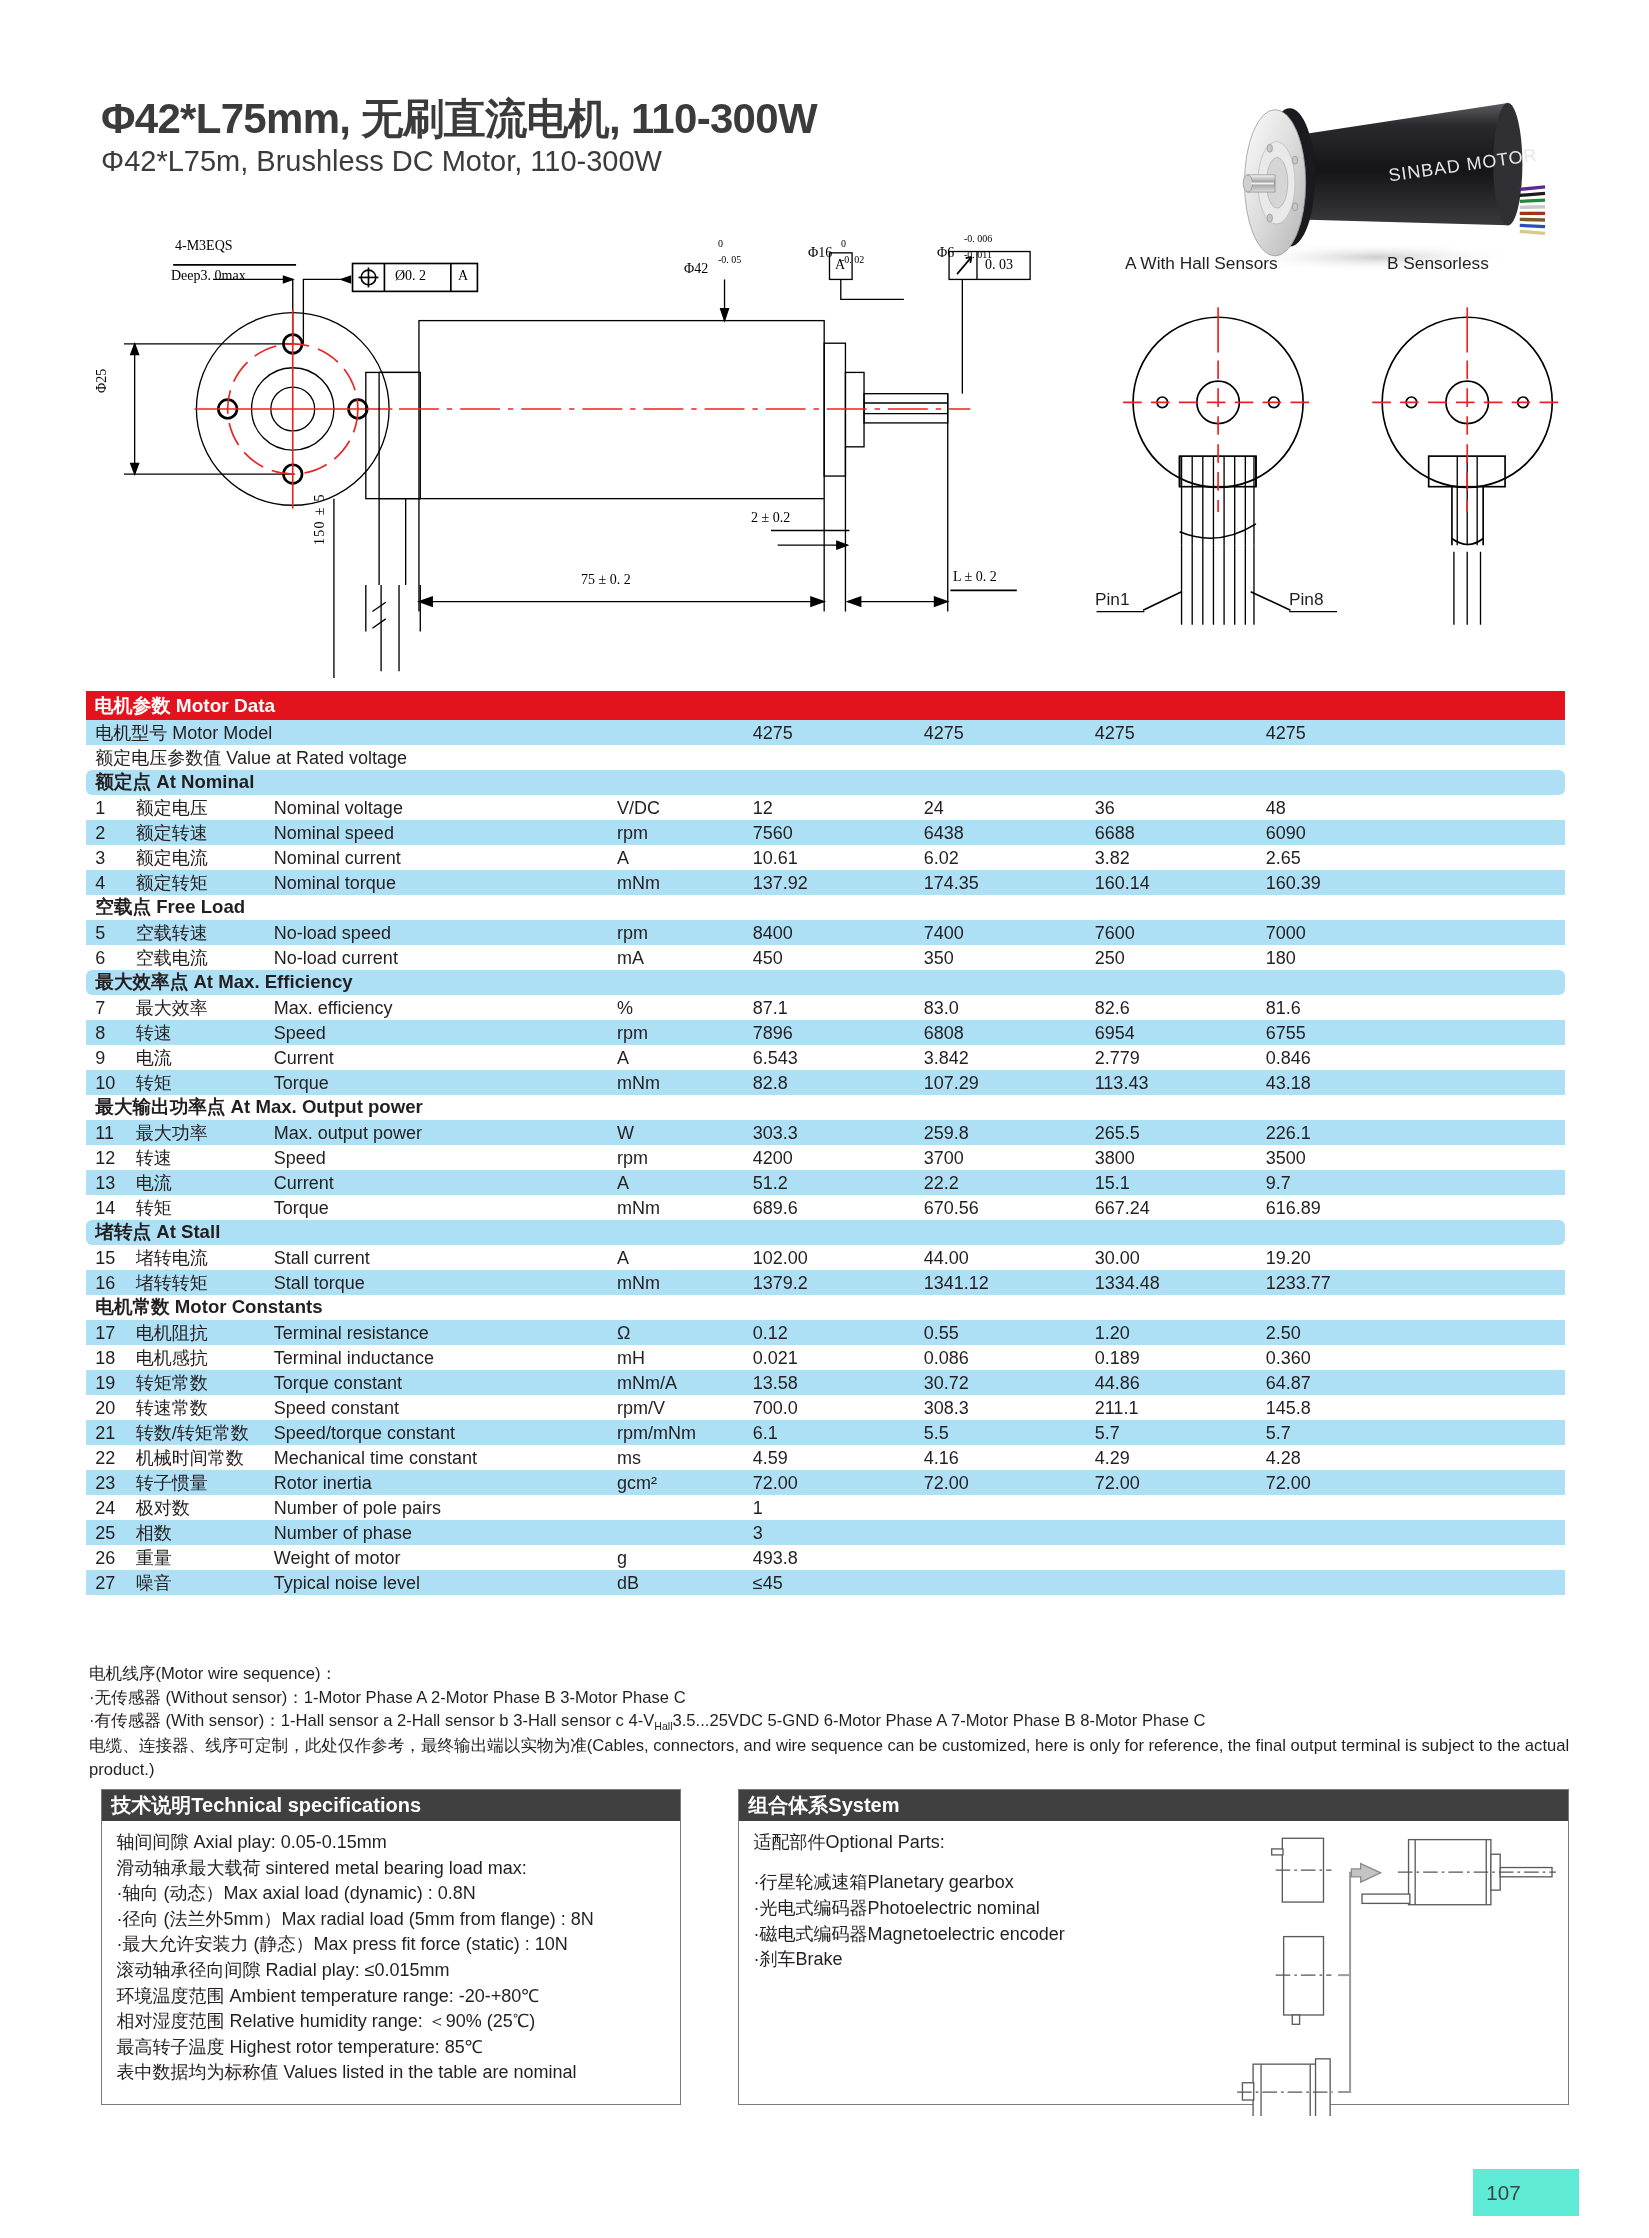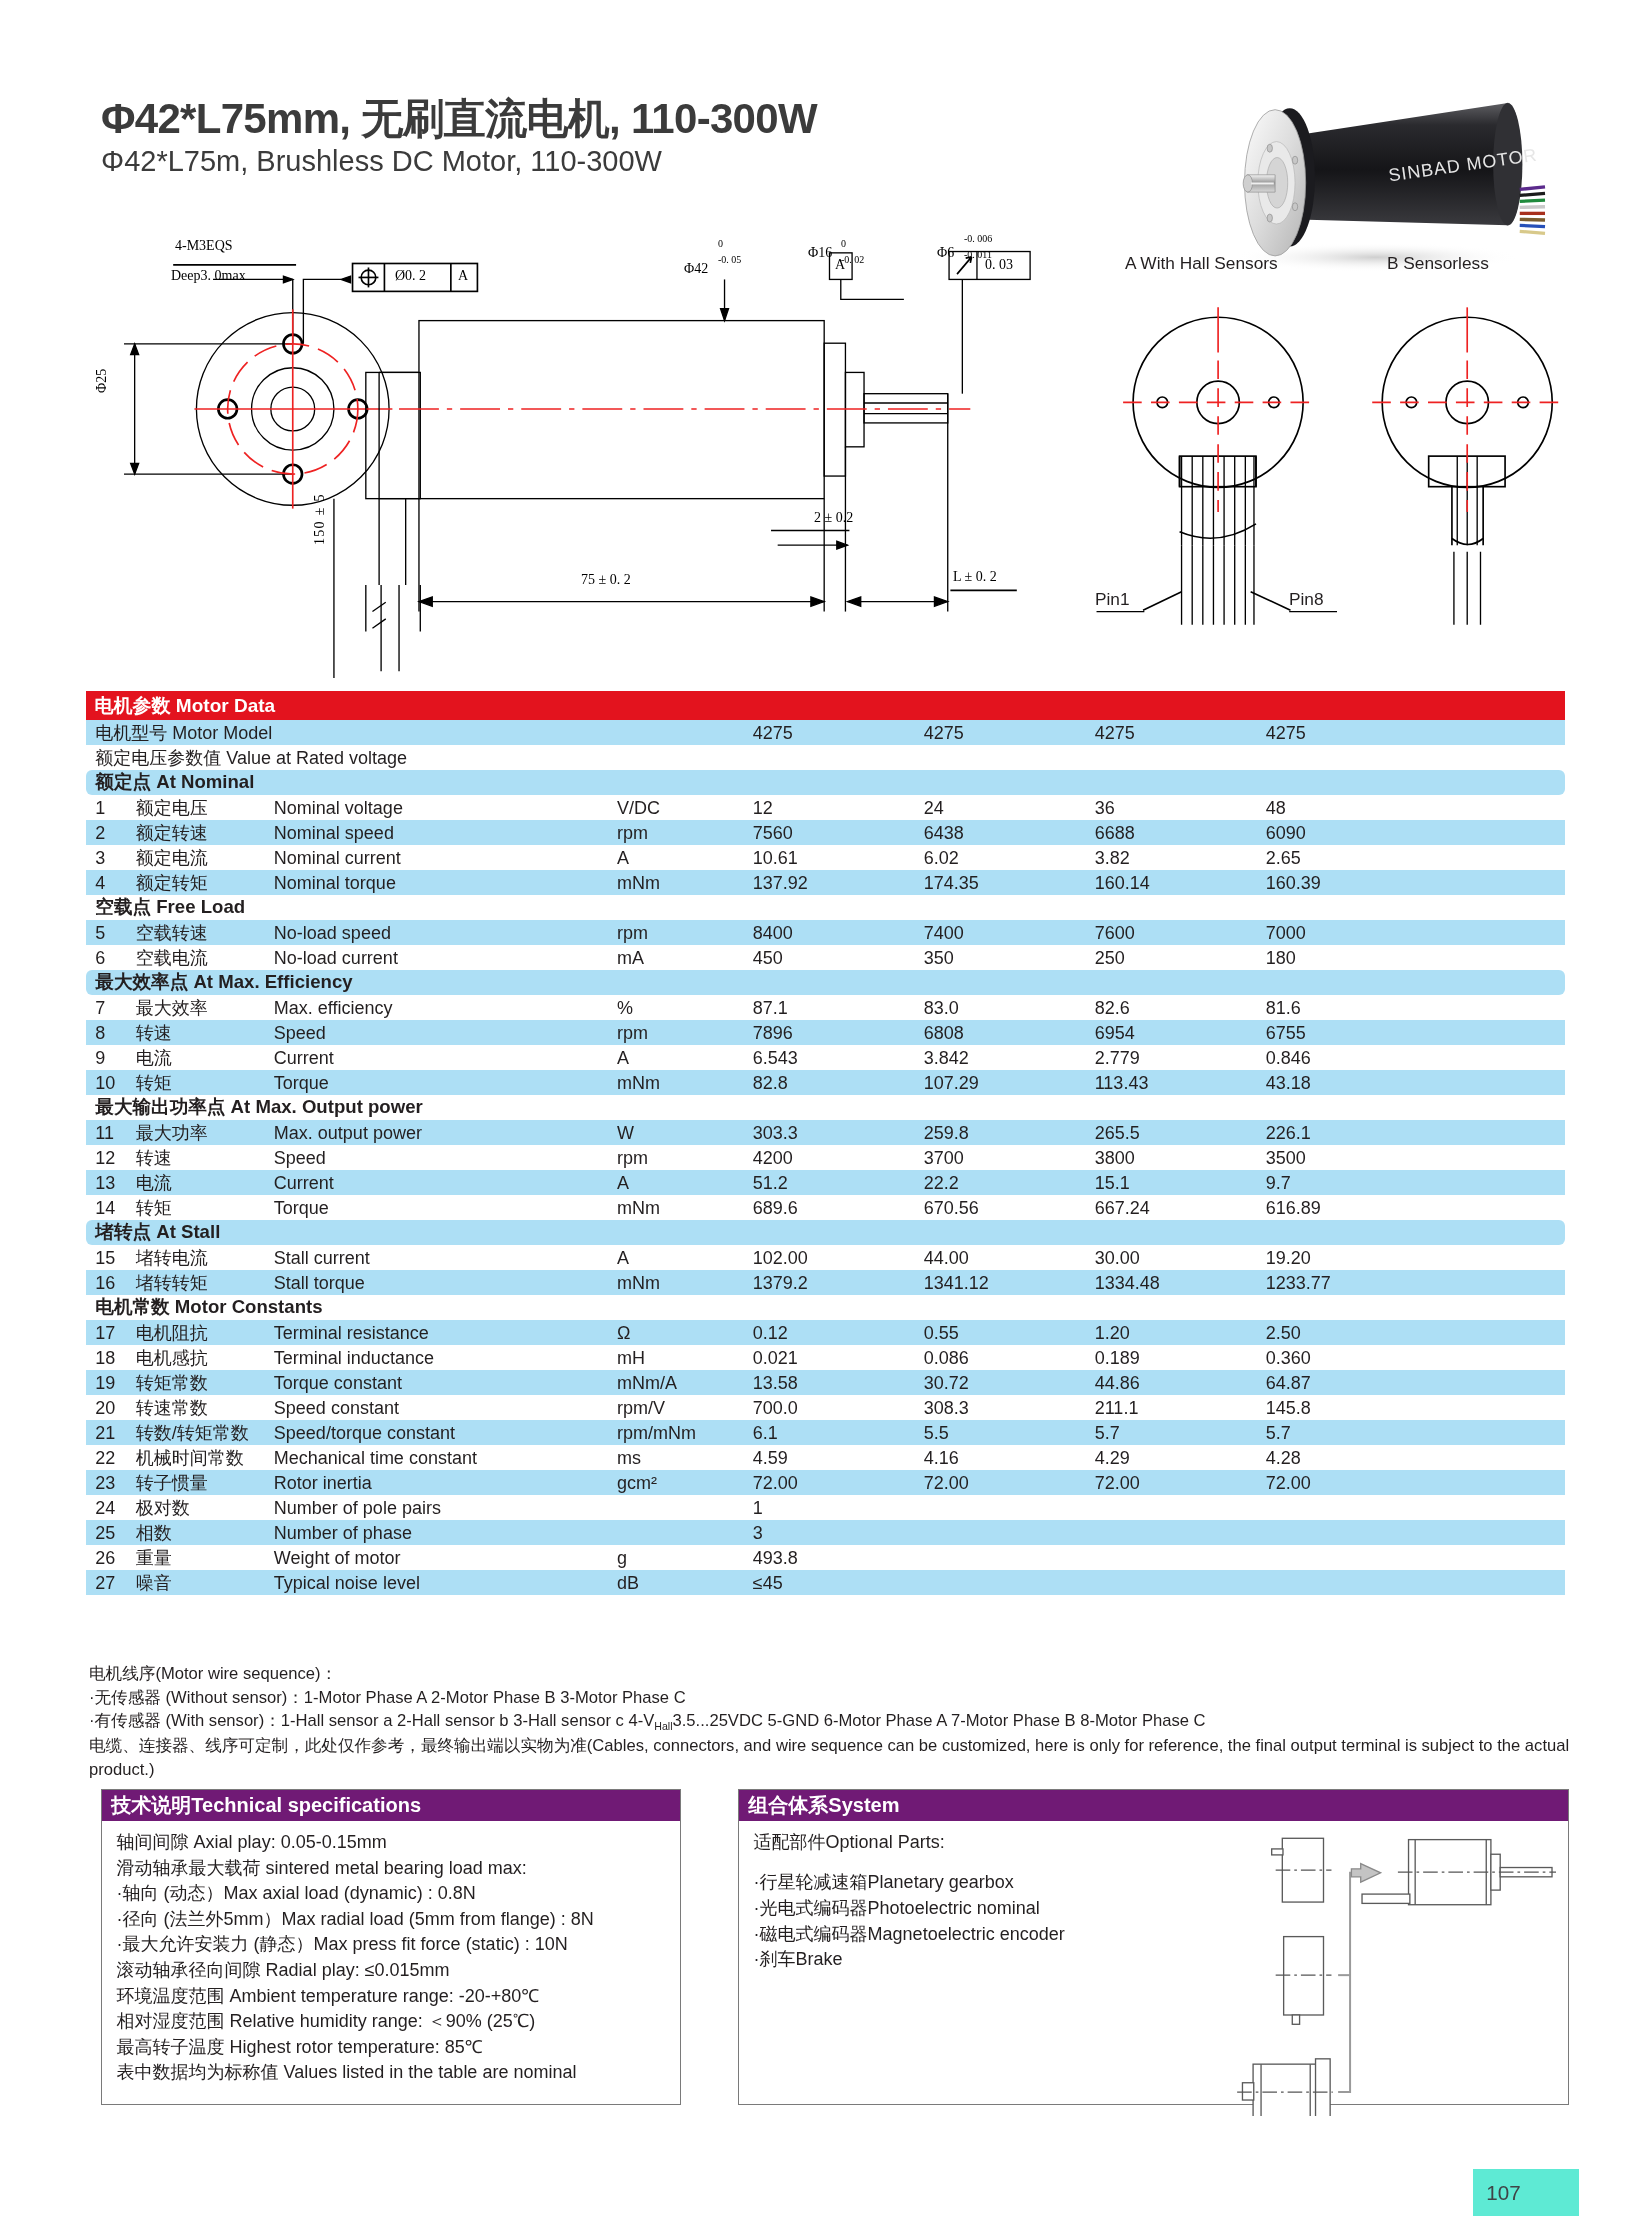--- a/index.html
+++ b/index.html
@@ -53,21 +53,21 @@
 
   
   .notes { position:absolute; left:89px; top:1662px; width:1483px; font-size:16.6px; line-height:1.42; color:#231f20; }
   .notes div { white-space:nowrap; }
   .notes div.wrap { white-space:normal; }
   .sub { font-size:10.6px; vertical-align:sub; }
 
   
   .box { position:absolute; border:1.3px solid #7a7a7a; background:#fff; }
   .box-hdr {
-    background:#701a75; color:#fff; font-weight:bold;
+    background:#404040; color:#fff; font-weight:bold;
     font-size:20px; padding:4.7px 0 5.3px 9.3px; line-height:1.05;
   }
   .box-body { padding:9.3px 0 0 14.6px; font-size:18px; line-height:1.42; }
   .box-body div { white-space:nowrap; }
 
   #spec-box { left:101px; top:1789px; width:580px; height:316px; }
   #sys-box  { left:738px; top:1789px; width:831px; height:316px; }
   #sys-box .box-body { position:relative; }
   .sys-text { position:relative; z-index:2; }
   .sys-dia { position:absolute; right:12px; top:-4px; width:372px; height:299px; z-index:1; }
@@ -321,21 +321,21 @@
     <div class="dwg-text-s" style="left:755px; top:25px;">0</div>
     <div class="dwg-text-s" style="left:755px; top:41px;">-0. 02</div>
     <div class="dwg-text" style="left:749px; top:44px;">A</div>
 
     <div class="dwg-text" style="left:851px; top:32px;">Φ6</div>
     <div class="dwg-text-s" style="left:878px; top:20px;">-0. 006</div>
     <div class="dwg-text-s" style="left:878px; top:36px;">-0. 011</div>
     <div class="dwg-text" style="left:899px; top:44px;">0. 03</div>
 
     <div class="dwg-text" style="left:226px; top:332px; transform:rotate(-90deg); transform-origin:left top; letter-spacing:1.3px;">150 ± 5</div>
-    <div class="dwg-text" style="left:728px; top:297px;">2 ± 0.2</div>
+    <div class="dwg-text" style="left:665px; top:297px;">2 ± 0.2</div>
     <div class="dwg-text" style="left:495px; top:359px;">75 ± 0. 2</div>
     <div class="dwg-text" style="left:867px; top:356px;">L ± 0. 2</div>
 
     <div class="dwg-label" style="left:1039px; top:40px;">A With Hall Sensors</div>
     <div class="dwg-label" style="left:1301px; top:40px;">B Sensorless</div>
     <div class="dwg-label" style="left:1009px; top:376px;">Pin1</div>
     <div class="dwg-label" style="left:1203px; top:376px;">Pin8</div>
   </div>
 
   <table class="tbl">

